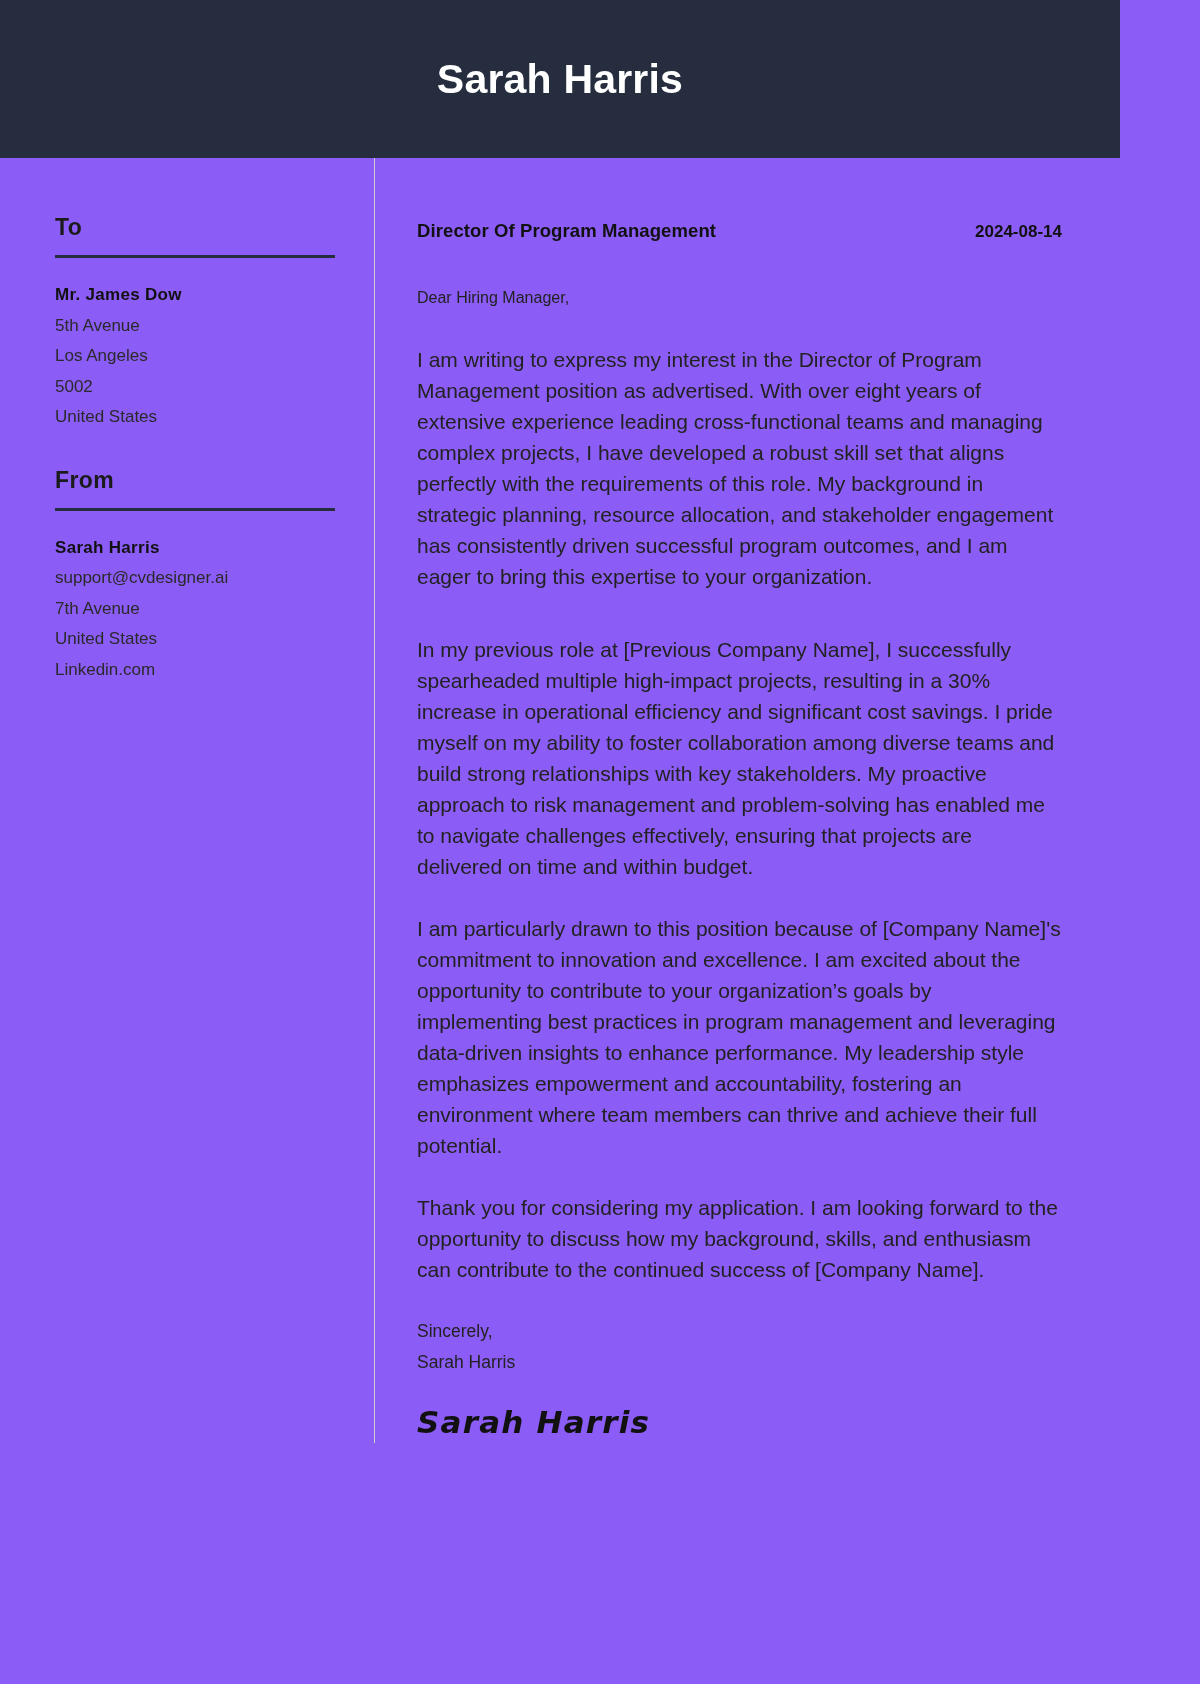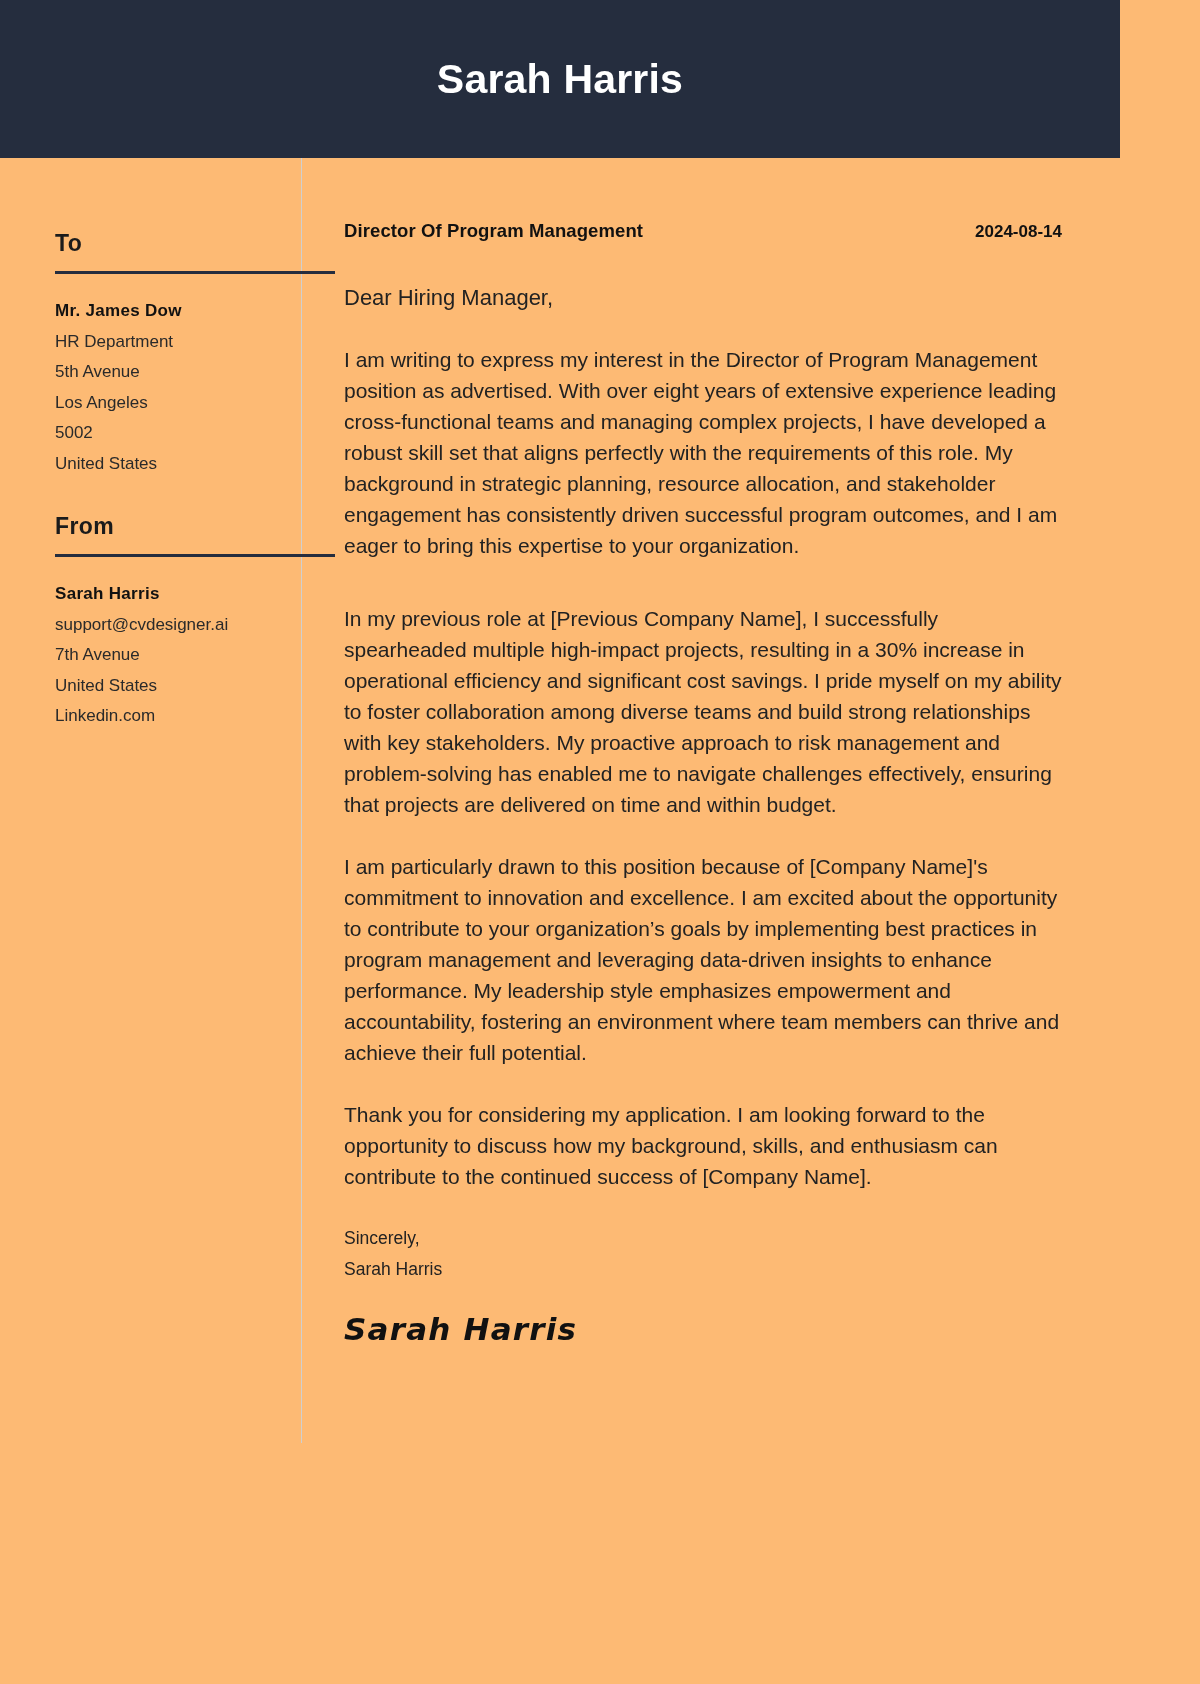--- a/index.html
+++ b/index.html
@@ -12,21 +12,21 @@
     height: 1684px;
     font-family: "Liberation Sans", sans-serif;
     color: #1b1b1b;
     overflow: hidden;
   }
 
   .page {
     position: relative;
     width: 1200px;
     height: 1684px;
-    background: #fdba74;
+    background: #8b5cf6;
   }
 
   
   .header-band {
     position: absolute;
     top: 0;
     left: 0;
     width: 1120px;
     height: 158px;
     background: #252d3e;
@@ -46,23 +46,23 @@
   .body-wrap {
     position: absolute;
     top: 158px;
     left: 0;
     width: 1120px;
     height: 1285px;
     display: flex;
   }
 
   .sidebar {
-    width: 302px;
+    width: 375px;
     box-sizing: border-box;
-    padding: 72px 40px 0 55px;
+    padding: 56px 40px 0 55px;
     border-right: 1px solid #cfcfcf;
     position: relative;
   }
 
   .main-col {
     flex: 1;
     box-sizing: border-box;
     padding: 62px 58px 0 42px;
   }
 
@@ -110,21 +110,21 @@
     letter-spacing: 0.1px;
   }
   .letter-date {
     font-size: 17px;
     font-weight: bold;
     color: #111111;
     white-space: nowrap;
   }
 
   .salutation {
-    font-size: 22px;
+    font-size: 16px;
     line-height: 31px;
     color: #222222;
     margin-bottom: 31px;
   }
   .para {
     font-size: 21px;
     line-height: 31px;
     color: #222222;
     margin: 0 0 31px 0;
     text-align: left;
@@ -157,21 +157,20 @@
   </div>
 
   <div class="body-wrap">
 
     <div class="sidebar">
 
       <div>
         <div class="side-heading">To</div>
         <div class="side-rule"></div>
         <div class="addr-line strong">Mr. James Dow</div>
-        <div class="addr-line">HR Department</div>
         <div class="addr-line">5th Avenue</div>
         <div class="addr-line">Los Angeles</div>
         <div class="addr-line">5002</div>
         <div class="addr-line">United States</div>
       </div>
 
       <div class="block-gap"></div>
 
       <div>
         <div class="side-heading">From</div>

